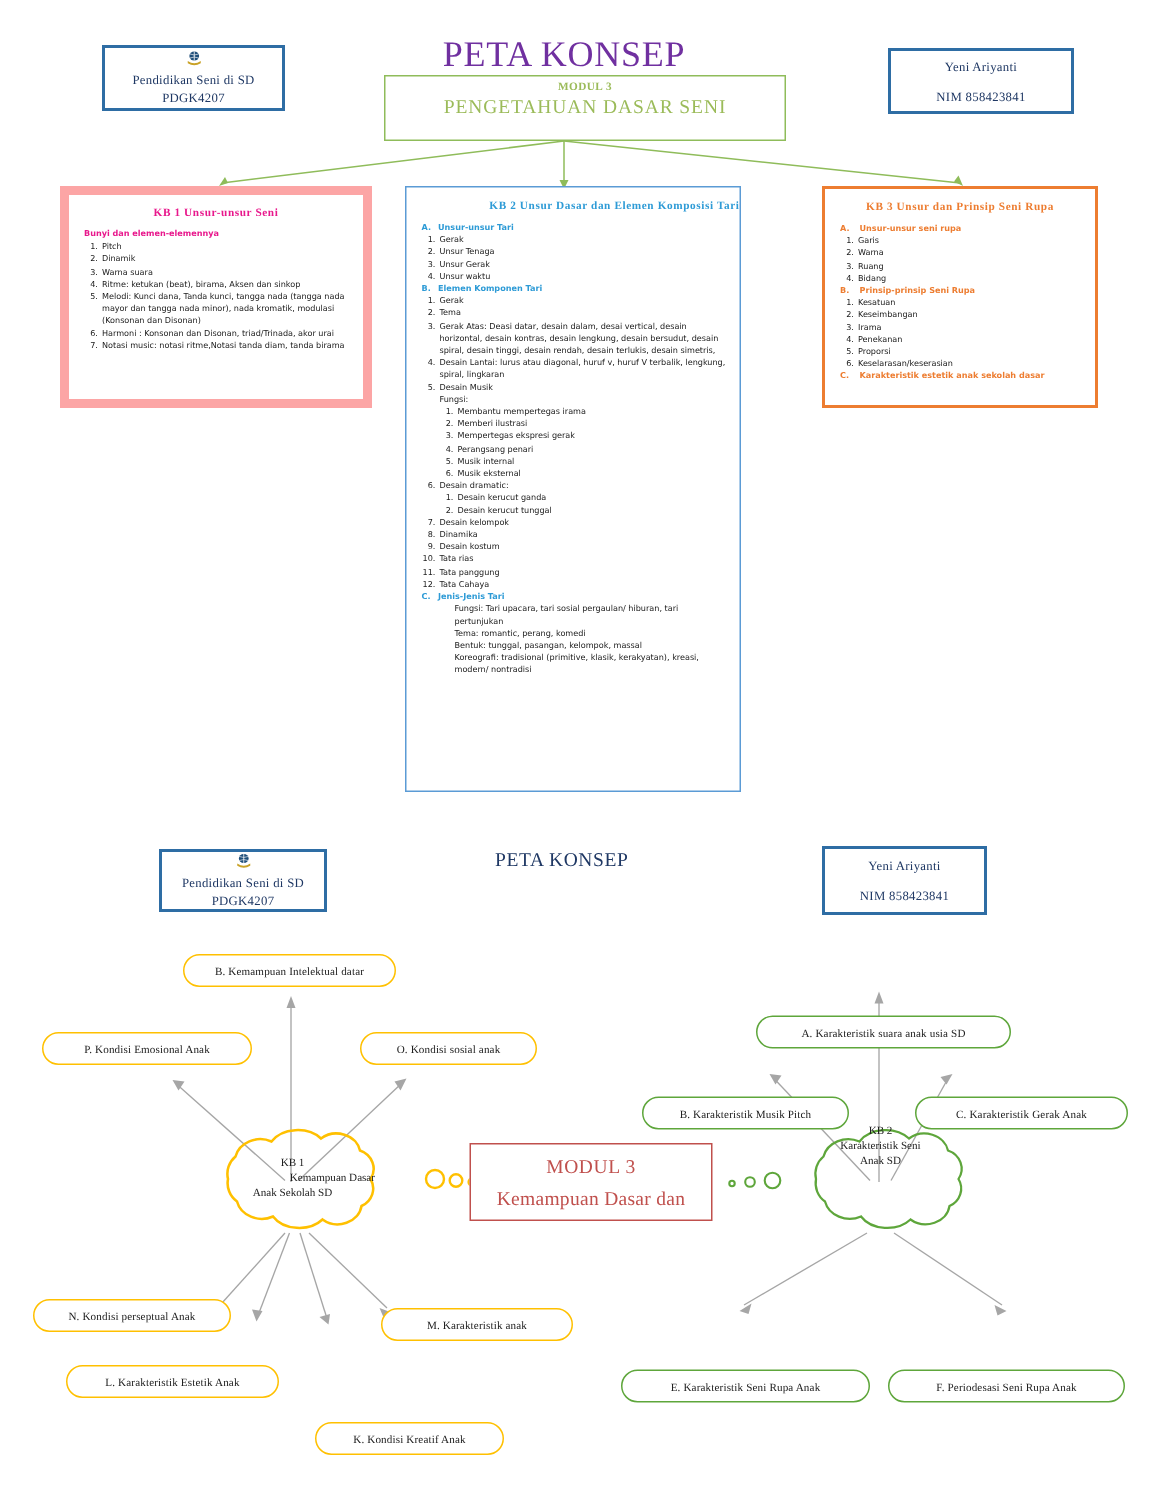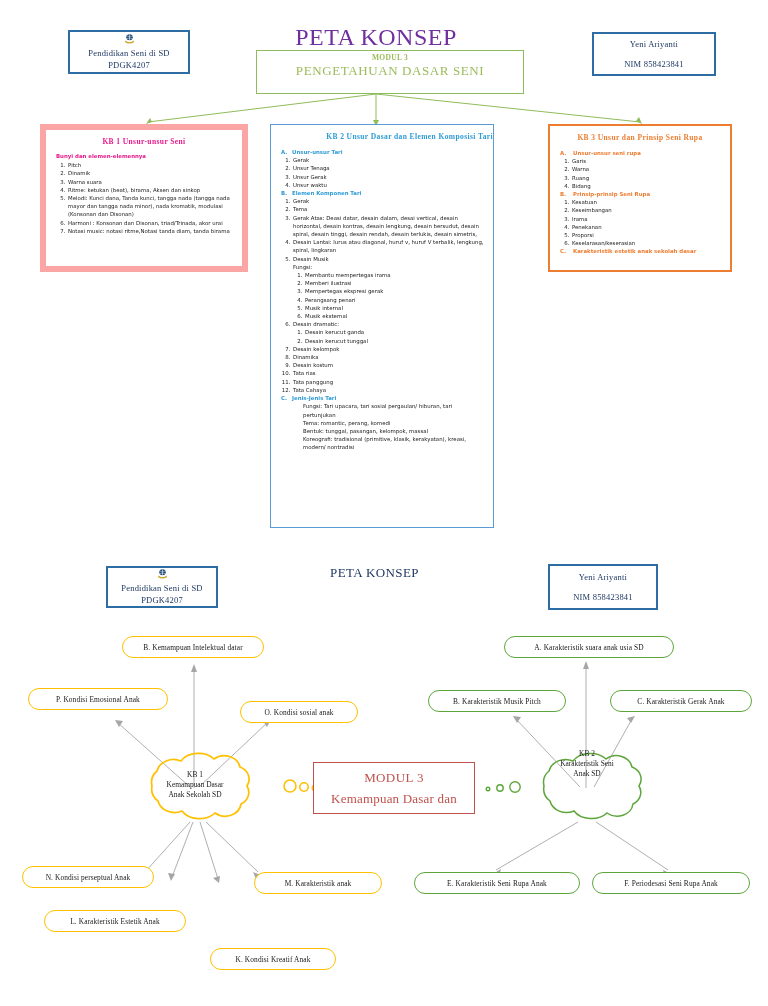--- a/index.html
+++ b/index.html
@@ -65,21 +65,21 @@
   .peta2 { font-size:13px; color:#1F3864; letter-spacing:.4px; font-family:"Liberation Serif", serif;}
 
   .pill {
     border-radius:999px; background:#fff;
     display:flex; align-items:center; justify-content:center;
     text-align:center; font-size:7.4px; color:#202020;
     font-family:"Liberation Serif", serif; letter-spacing:.1px;
     padding:0 6px; line-height:9px;
   }
   .pill-y { border:1.6px solid #FFC000; }
-  .pill-g { border:1.4px solid #5EA63B; }
+  .pill-g { border:1.4px solid #5EA63B;margin-top:41px; }
 
   .modulbox {
     border:1.5px solid #C0504D; background:#fff;
     display:flex; flex-direction:column; align-items:center; justify-content:center;
     color:#C0504D; font-family:"Liberation Serif", serif;
   }
   .modulbox .m1 { font-size:13px; letter-spacing:.4px; }
   .modulbox .m2 { font-size:13px; letter-spacing:.2px; margin-top:5px;}
 
   .cloudtxt {
@@ -345,33 +345,33 @@
   <div class="line">NIM 858423841</div>
 </div>
 
 <div class="abs modulbox" style="left:313px; top:762px; width:162px; height:52px;">
   <div class="m1">MODUL 3</div>
   <div class="m2">Kemampuan Dasar dan</div>
 </div>
 
 <div class="abs" style="left:140px; top:770px; width:110px;">
   <div class="cloudtxt" style="position:static;">KB 1</div>
-  <div class="cloudtxt" style="position:static;">Kemampuan Dasar</div>
+  <div class="cloudtxt" style="position:static;text-align:right;">Kemampuan Dasar</div>
   <div class="cloudtxt" style="position:static;">Anak Sekolah SD</div>
 </div>
 
 <div class="abs" style="left:532px; top:749px; width:110px;">
   <div class="cloudtxt" style="position:static;">KB 2</div>
   <div class="cloudtxt" style="position:static;">Karakteristik Seni</div>
   <div class="cloudtxt" style="position:static;">Anak SD</div>
 </div>
 
 <div class="abs pill pill-y" style="left:122px; top:636px; width:142px; height:22px;">B.  Kemampuan Intelektual datar</div>
 <div class="abs pill pill-y" style="left:28px; top:688px; width:140px; height:22px;">P.  Kondisi Emosional Anak</div>
-<div class="abs pill pill-y" style="left:240px; top:688px; width:118px; height:22px;margin-top:13px;">O. Kondisi sosial anak</div>
+<div class="abs pill pill-y" style="left:240px; top:688px; width:118px; height:22px;">O. Kondisi sosial anak</div>
 <div class="abs pill pill-y" style="left:22px; top:866px; width:132px; height:22px;">N. Kondisi perseptual Anak</div>
 <div class="abs pill pill-y" style="left:254px; top:872px; width:128px; height:22px;">M.       Karakteristik anak</div>
 <div class="abs pill pill-y" style="left:44px; top:910px; width:142px; height:22px;">L.  Karakteristik Estetik Anak</div>
 <div class="abs pill pill-y" style="left:210px; top:914px; width:126px; height:22px;margin-top:34px;">K. Kondisi Kreatif Anak</div>
 
 <div class="abs pill pill-g" style="left:504px; top:636px; width:170px; height:22px;">A. Karakteristik suara anak usia SD</div>
 <div class="abs pill pill-g" style="left:428px; top:690px; width:138px; height:22px;">B. Karakteristik Musik Pitch</div>
 <div class="abs pill pill-g" style="left:610px; top:690px; width:142px; height:22px;">C. Karakteristik Gerak Anak</div>
 <div class="abs pill pill-g" style="left:414px; top:872px; width:166px; height:22px;">E. Karakteristik Seni Rupa Anak</div>
 <div class="abs pill pill-g" style="left:592px; top:872px; width:158px; height:22px;">F. Periodesasi Seni Rupa Anak</div>

